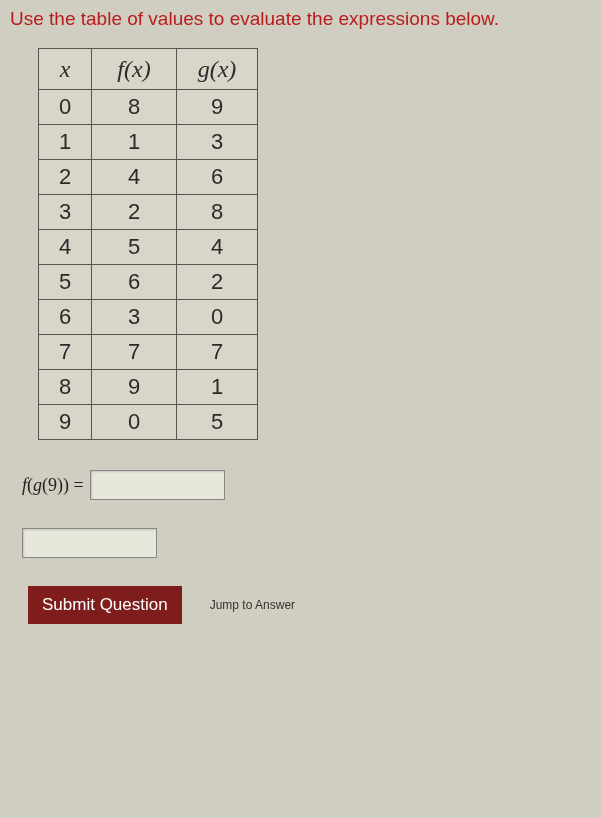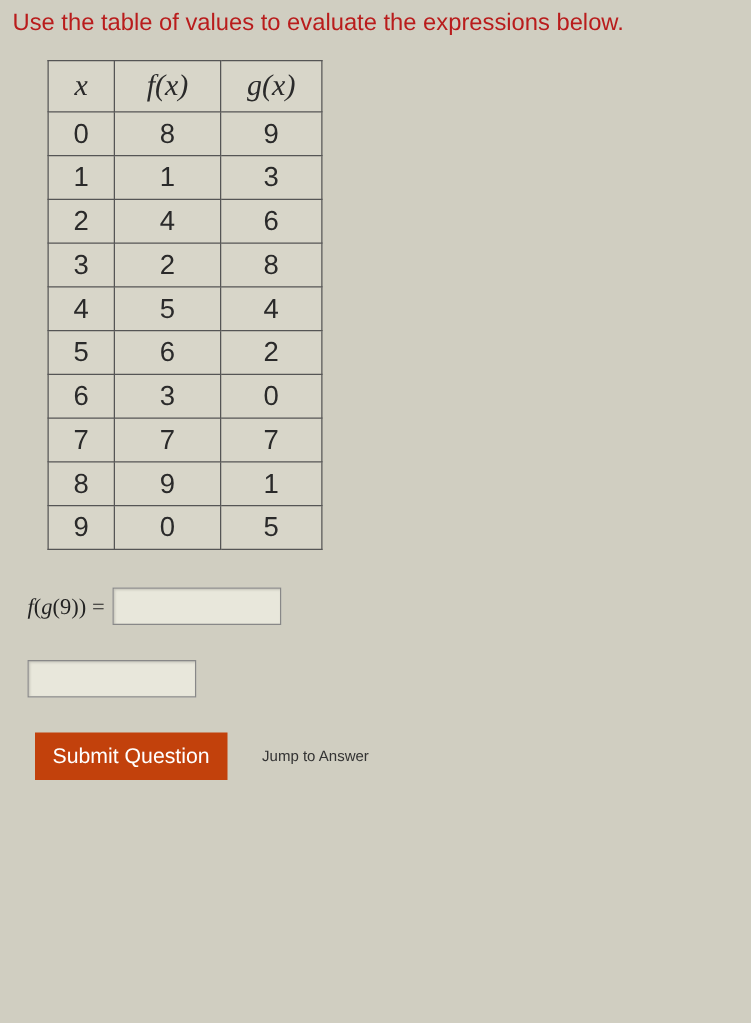--- a/index.html
+++ b/index.html
@@ -99,21 +99,21 @@
     border-top: 4px solid transparent;
     border-bottom: 4px solid transparent;
   }
   .footer-row {
     margin-left: 18px;
     display: flex;
     align-items: center;
     gap: 28px;
   }
   .submit-btn {
-    background: #c2410c;
+    background: #7f1d1d;
     color: #fff;
     border: none;
     padding: 9px 14px;
     font-size: 17px;
     cursor: pointer;
   }
   .jump-link {
     font-size: 12px;
     color: #333;
   }

